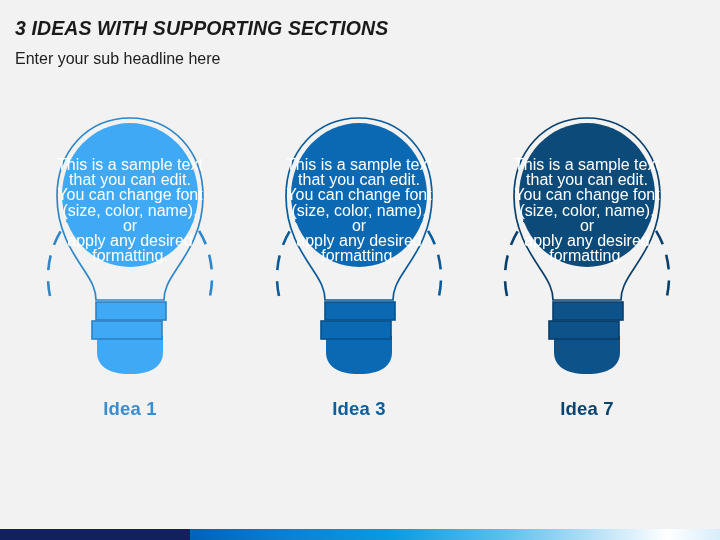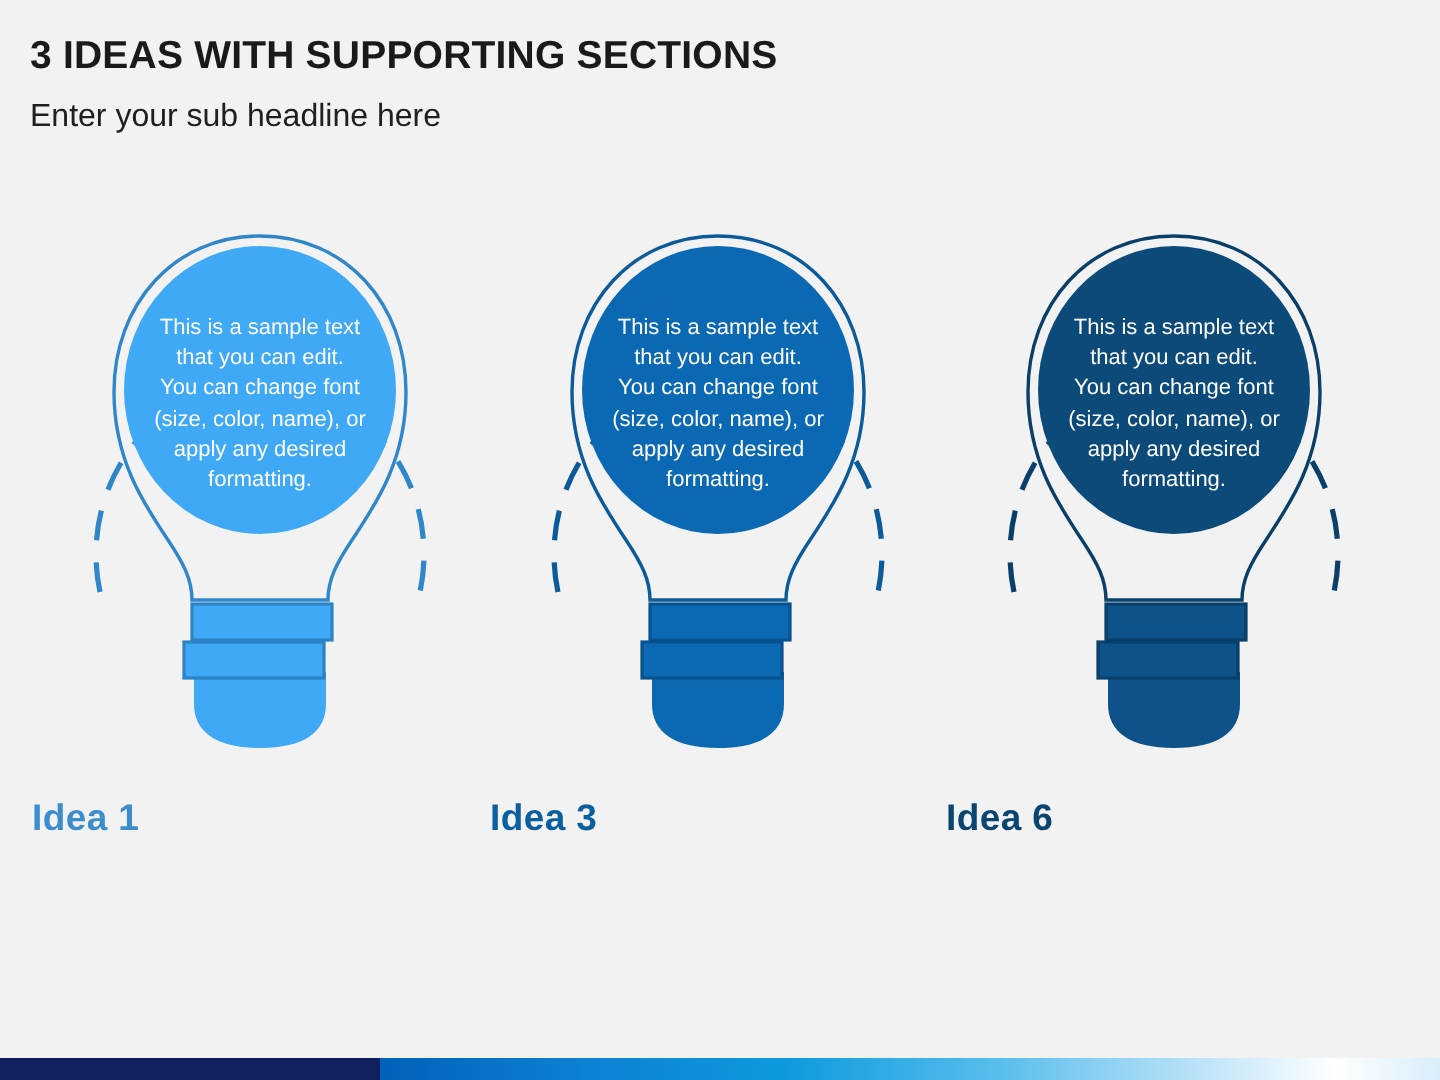--- a/index.html
+++ b/index.html
@@ -22,20 +22,21 @@
   }
   .title {
     position: absolute;
     left: 15px;
     top: 17px;
     font-size: 19.5px;
     font-weight: bold;
     color: #1a1a1a;
     letter-spacing: 0.1px;
     white-space: nowrap;
+    font-style: italic;
   }
   .subtitle {
     position: absolute;
     left: 15px;
     top: 50px;
     font-size: 16px;
     font-weight: normal;
     color: #202020;
     white-space: nowrap;
   }
@@ -62,30 +63,31 @@
     top: 0;
   }
   .bulb-text {
     position: absolute;
     left: 50%;
     top: 57px;
     transform: translateX(-50%);
     width: 152px;
     text-align: center;
     color: #ffffff;
-    font-size: 11px;
+    font-size: 16px;
     line-height: 15.2px;
     font-weight: normal;
     pointer-events: none;
   }
   .idea-label {
     position: absolute;
     left: 0;
     top: 298px;
     width: 228px;
+    text-align: center;
     font-size: 18.5px;
     font-weight: bold;
     letter-spacing: 0.2px;
   }
   .footer-bar {
     position: absolute;
     left: 0;
     bottom: 0;
     width: 720px;
     height: 11px;
@@ -193,21 +195,21 @@
         <rect x="76" y="221" width="70" height="18" fill="#0d5288" stroke="#093f6b" stroke-width="1.6"></rect>
       </svg>
       <div class="bulb-text">
         <div>This is a sample text</div>
         <div>that you can edit.</div>
         <div>You can change font</div>
         <div>(size, color, name), or</div>
         <div>apply any desired</div>
         <div>formatting.</div>
       </div>
-      <div class="idea-label" style="color:#0a4470">Idea 6</div>
+      <div class="idea-label" style="color:#0a4470">Idea 7</div>
     </div>
 
   </div>
 
   <div class="footer-bar">
     <div class="footer-navy"></div>
     <div class="footer-grad"></div>
   </div>
 
 </div>

